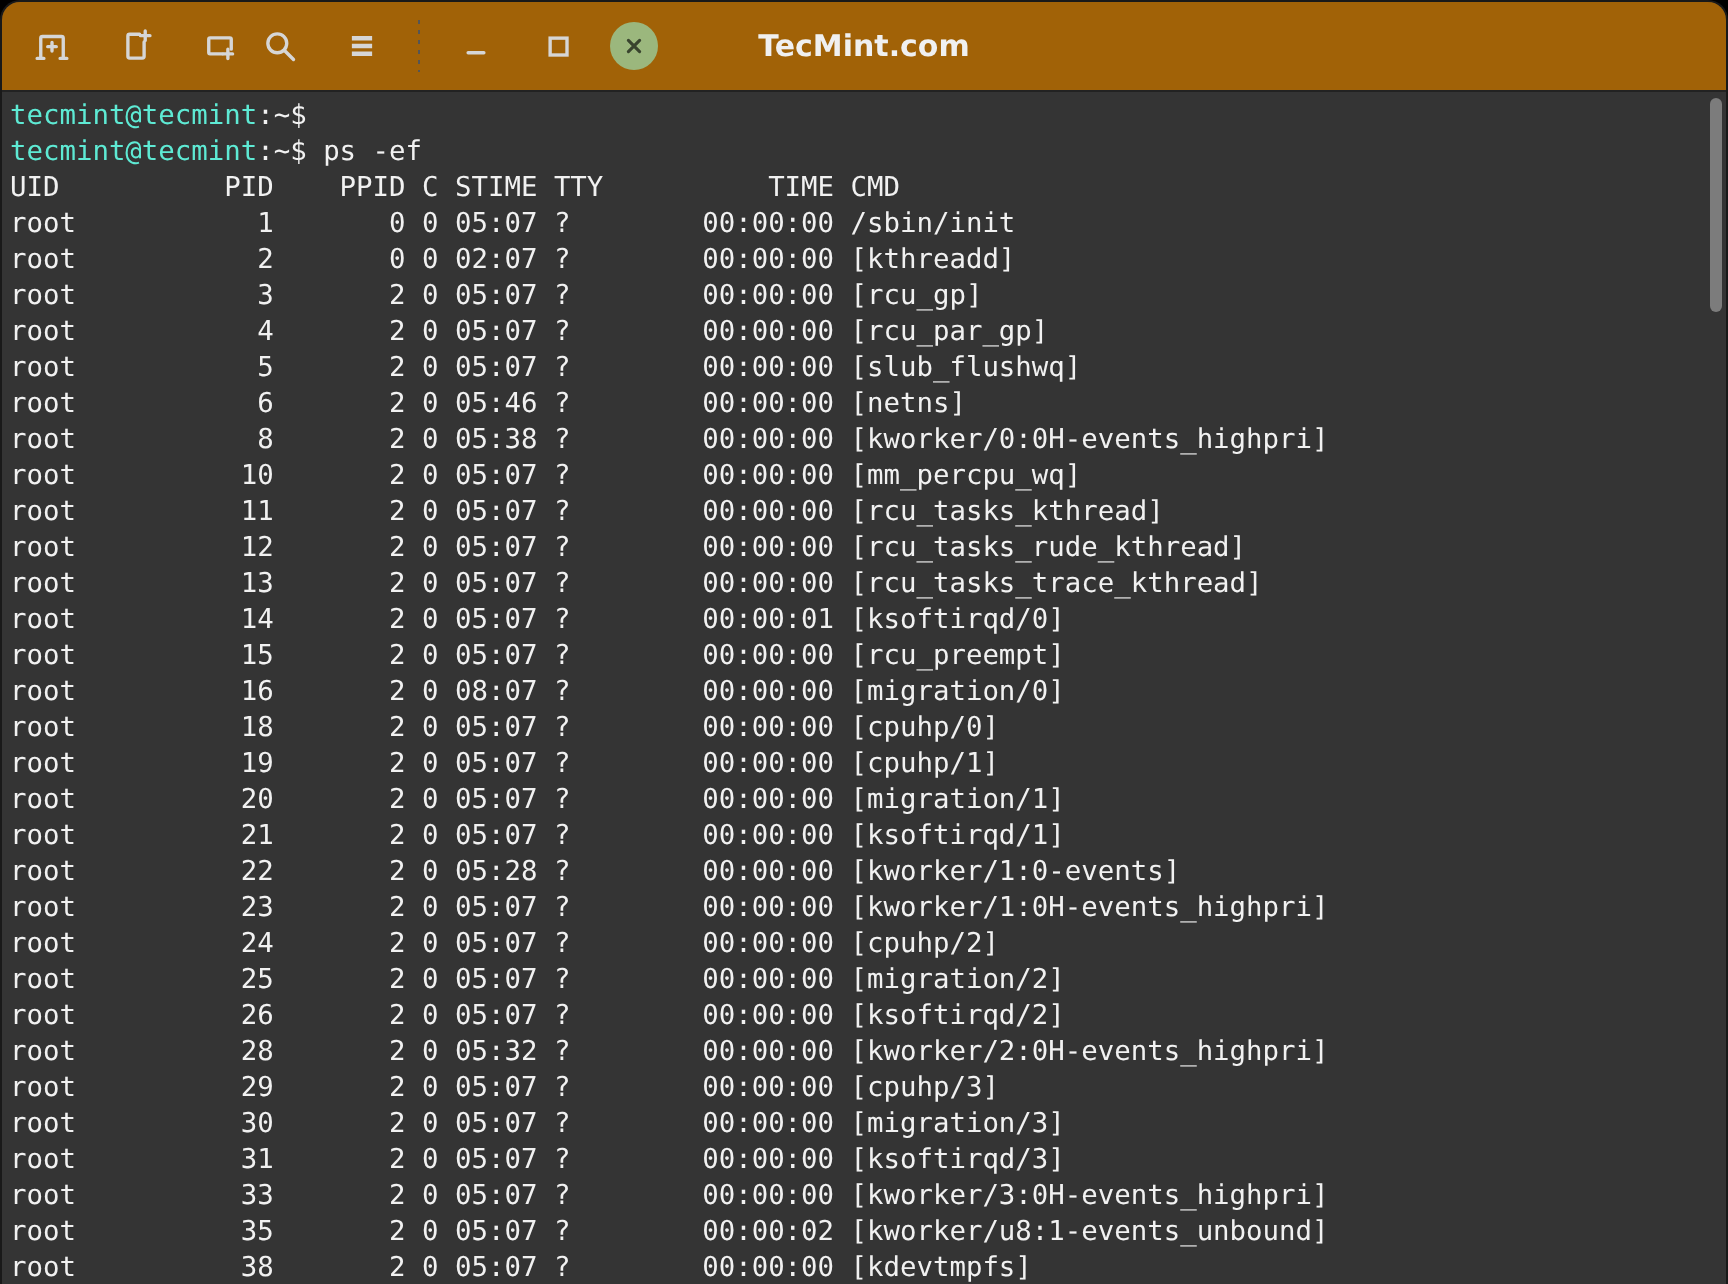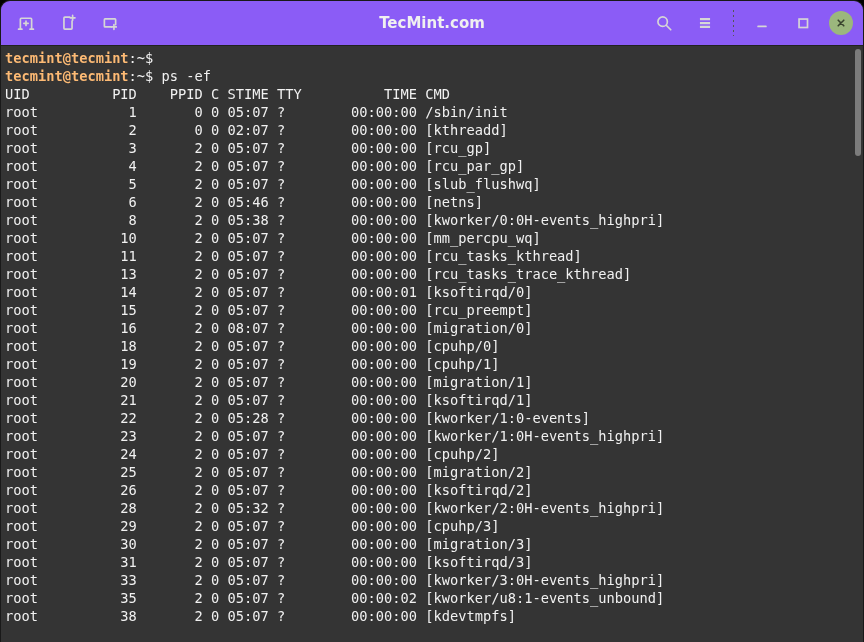--- a/index.html
+++ b/index.html
@@ -3,23 +3,22 @@
 <meta charset="utf-8">
 <style>
   html,body{margin:0;padding:0;background:#000;width:864px;height:642px;overflow:hidden;}
   .window{
     box-sizing:border-box;width:864px;height:642px;
     background:#343434;border:1px solid #191919;border-bottom:none;
     border-radius:10px 10px 0 0;overflow:hidden;position:relative;
     font-family:"DejaVu Sans",sans-serif;
   }
   .titlebar{
-    position:relative;height:44px;background:#8b5cf6;
+    position:relative;height:44px;background:#a16207;
     border-bottom:1px solid #222;display:flex;align-items:center;
-    justify-content:space-between;
   }
   .tb-group{display:flex;align-items:center;height:100%;}
   .tb-group.left{padding-left:10px;gap:12px;}
   .tb-group.right{padding-right:10px;gap:11px;}
   .tbtn{
     background:transparent;border:none;padding:0;margin:0;width:30px;height:30px;
     display:flex;align-items:center;justify-content:center;cursor:pointer;border-radius:5px;
   }
   .tbtn svg{display:block;}
   .icon-stroke{stroke:#d6d6d6;fill:none;stroke-width:1.5;stroke-linecap:round;}
@@ -35,21 +34,21 @@
     width:24px;height:24px;border-radius:50%;background:#9bb77d;border:none;padding:0;
     display:flex;align-items:center;justify-content:center;cursor:pointer;
   }
   .term{
     position:relative;height:597px;padding:3px 0 0 4px;
     background:#343434;color:#f1f1f1;
     font-family:"DejaVu Sans Mono",monospace;font-size:13.7px;line-height:18px;
     overflow:hidden;cursor:text;
   }
   .tline{white-space:pre;height:18px;}
-  .green{color:#fdba74;font-weight:bold;}
+  .green{color:#5eead4;font-weight:normal;}
   .scroll-thumb{
     position:absolute;right:2px;top:48px;width:6px;height:107px;
     background:#7c7c7c;border-radius:3px;cursor:default;
   }
 </style>
 </head>
 <body>
 
 <div class="window">
 
@@ -115,20 +114,21 @@
       <div class="tline">UID          PID    PPID C STIME TTY          TIME CMD</div>
       <div class="tline">root           1       0 0 05:07 ?        00:00:00 /sbin/init</div>
       <div class="tline">root           2       0 0 02:07 ?        00:00:00 [kthreadd]</div>
       <div class="tline">root           3       2 0 05:07 ?        00:00:00 [rcu_gp]</div>
       <div class="tline">root           4       2 0 05:07 ?        00:00:00 [rcu_par_gp]</div>
       <div class="tline">root           5       2 0 05:07 ?        00:00:00 [slub_flushwq]</div>
       <div class="tline">root           6       2 0 05:46 ?        00:00:00 [netns]</div>
       <div class="tline">root           8       2 0 05:38 ?        00:00:00 [kworker/0:0H-events_highpri]</div>
       <div class="tline">root          10       2 0 05:07 ?        00:00:00 [mm_percpu_wq]</div>
       <div class="tline">root          11       2 0 05:07 ?        00:00:00 [rcu_tasks_kthread]</div>
+      <div class="tline">root          12       2 0 05:07 ?        00:00:00 [rcu_tasks_rude_kthread]</div>
       <div class="tline">root          13       2 0 05:07 ?        00:00:00 [rcu_tasks_trace_kthread]</div>
       <div class="tline">root          14       2 0 05:07 ?        00:00:01 [ksoftirqd/0]</div>
       <div class="tline">root          15       2 0 05:07 ?        00:00:00 [rcu_preempt]</div>
       <div class="tline">root          16       2 0 08:07 ?        00:00:00 [migration/0]</div>
       <div class="tline">root          18       2 0 05:07 ?        00:00:00 [cpuhp/0]</div>
       <div class="tline">root          19       2 0 05:07 ?        00:00:00 [cpuhp/1]</div>
       <div class="tline">root          20       2 0 05:07 ?        00:00:00 [migration/1]</div>
       <div class="tline">root          21       2 0 05:07 ?        00:00:00 [ksoftirqd/1]</div>
       <div class="tline">root          22       2 0 05:28 ?        00:00:00 [kworker/1:0-events]</div>
       <div class="tline">root          23       2 0 05:07 ?        00:00:00 [kworker/1:0H-events_highpri]</div>

